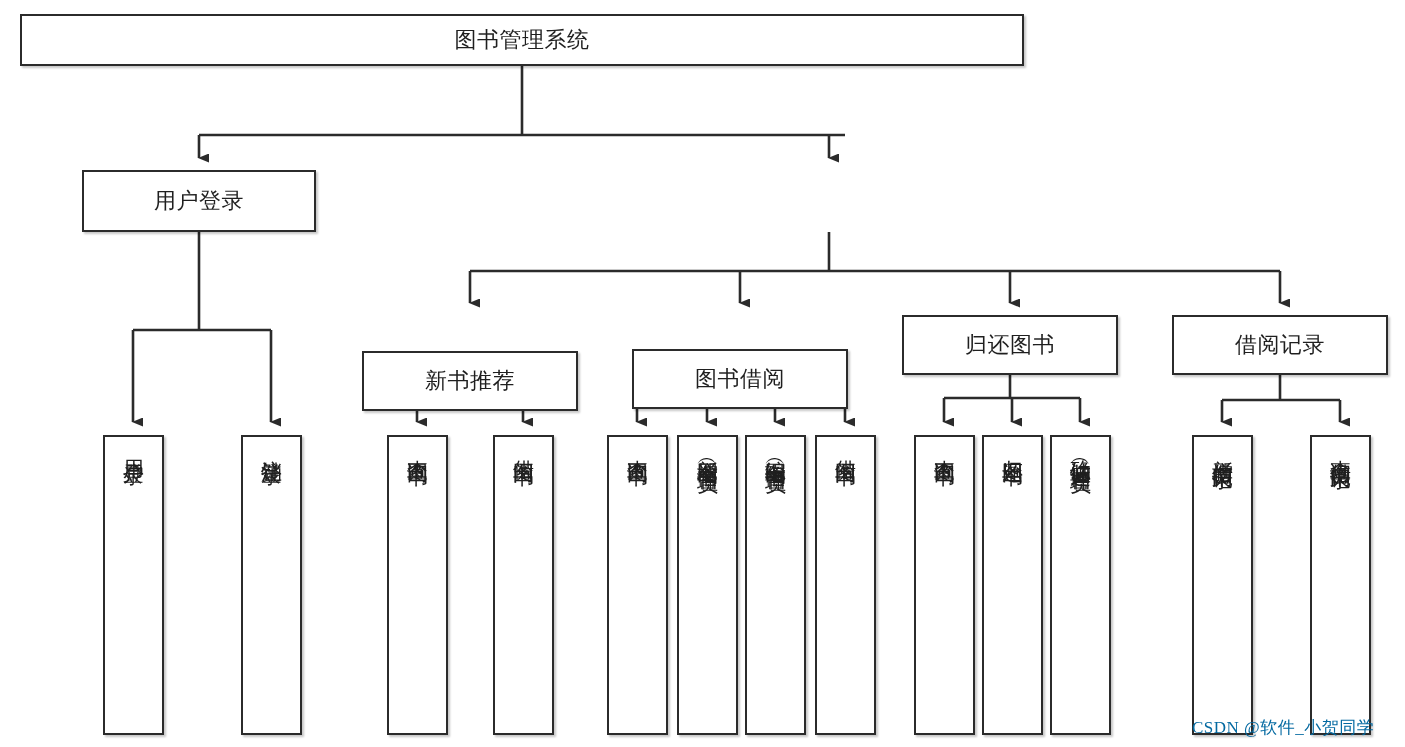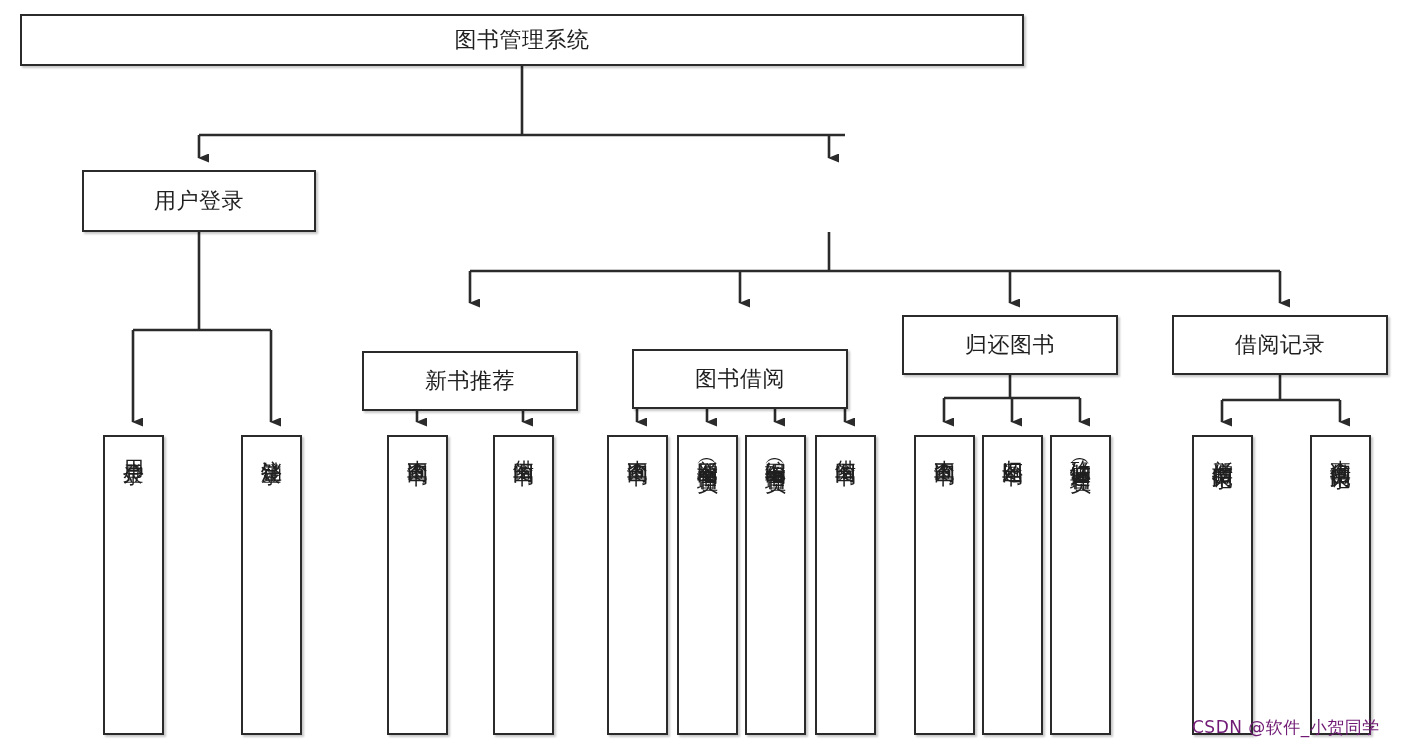--- a/index.html
+++ b/index.html
@@ -55,25 +55,26 @@
     font-size: 21px;
     letter-spacing: 2px;
     line-height: 1.05;
     white-space: nowrap;
   }
   .node.vert.tall .lbl {
     font-size: 21px;
   }
   .watermark {
     position: absolute;
-    color: #701a75;
+    color: #0369a1;
     font-size: 17px;
     letter-spacing: 0.5px;
     white-space: nowrap;
     user-select: none;
+    font-family: Liberation Serif, serif;
   }
 </style>
 </head>
 <body>
 
 <div id="canvas">
 
   <svg class="wires" viewBox="0 0 1405 747" xmlns="http://www.w3.org/2000/svg">
     <defs>
       <marker id="arw" markerWidth="9" markerHeight="11" refX="4.5" refY="10" orient="auto" markerUnits="userSpaceOnUse">

